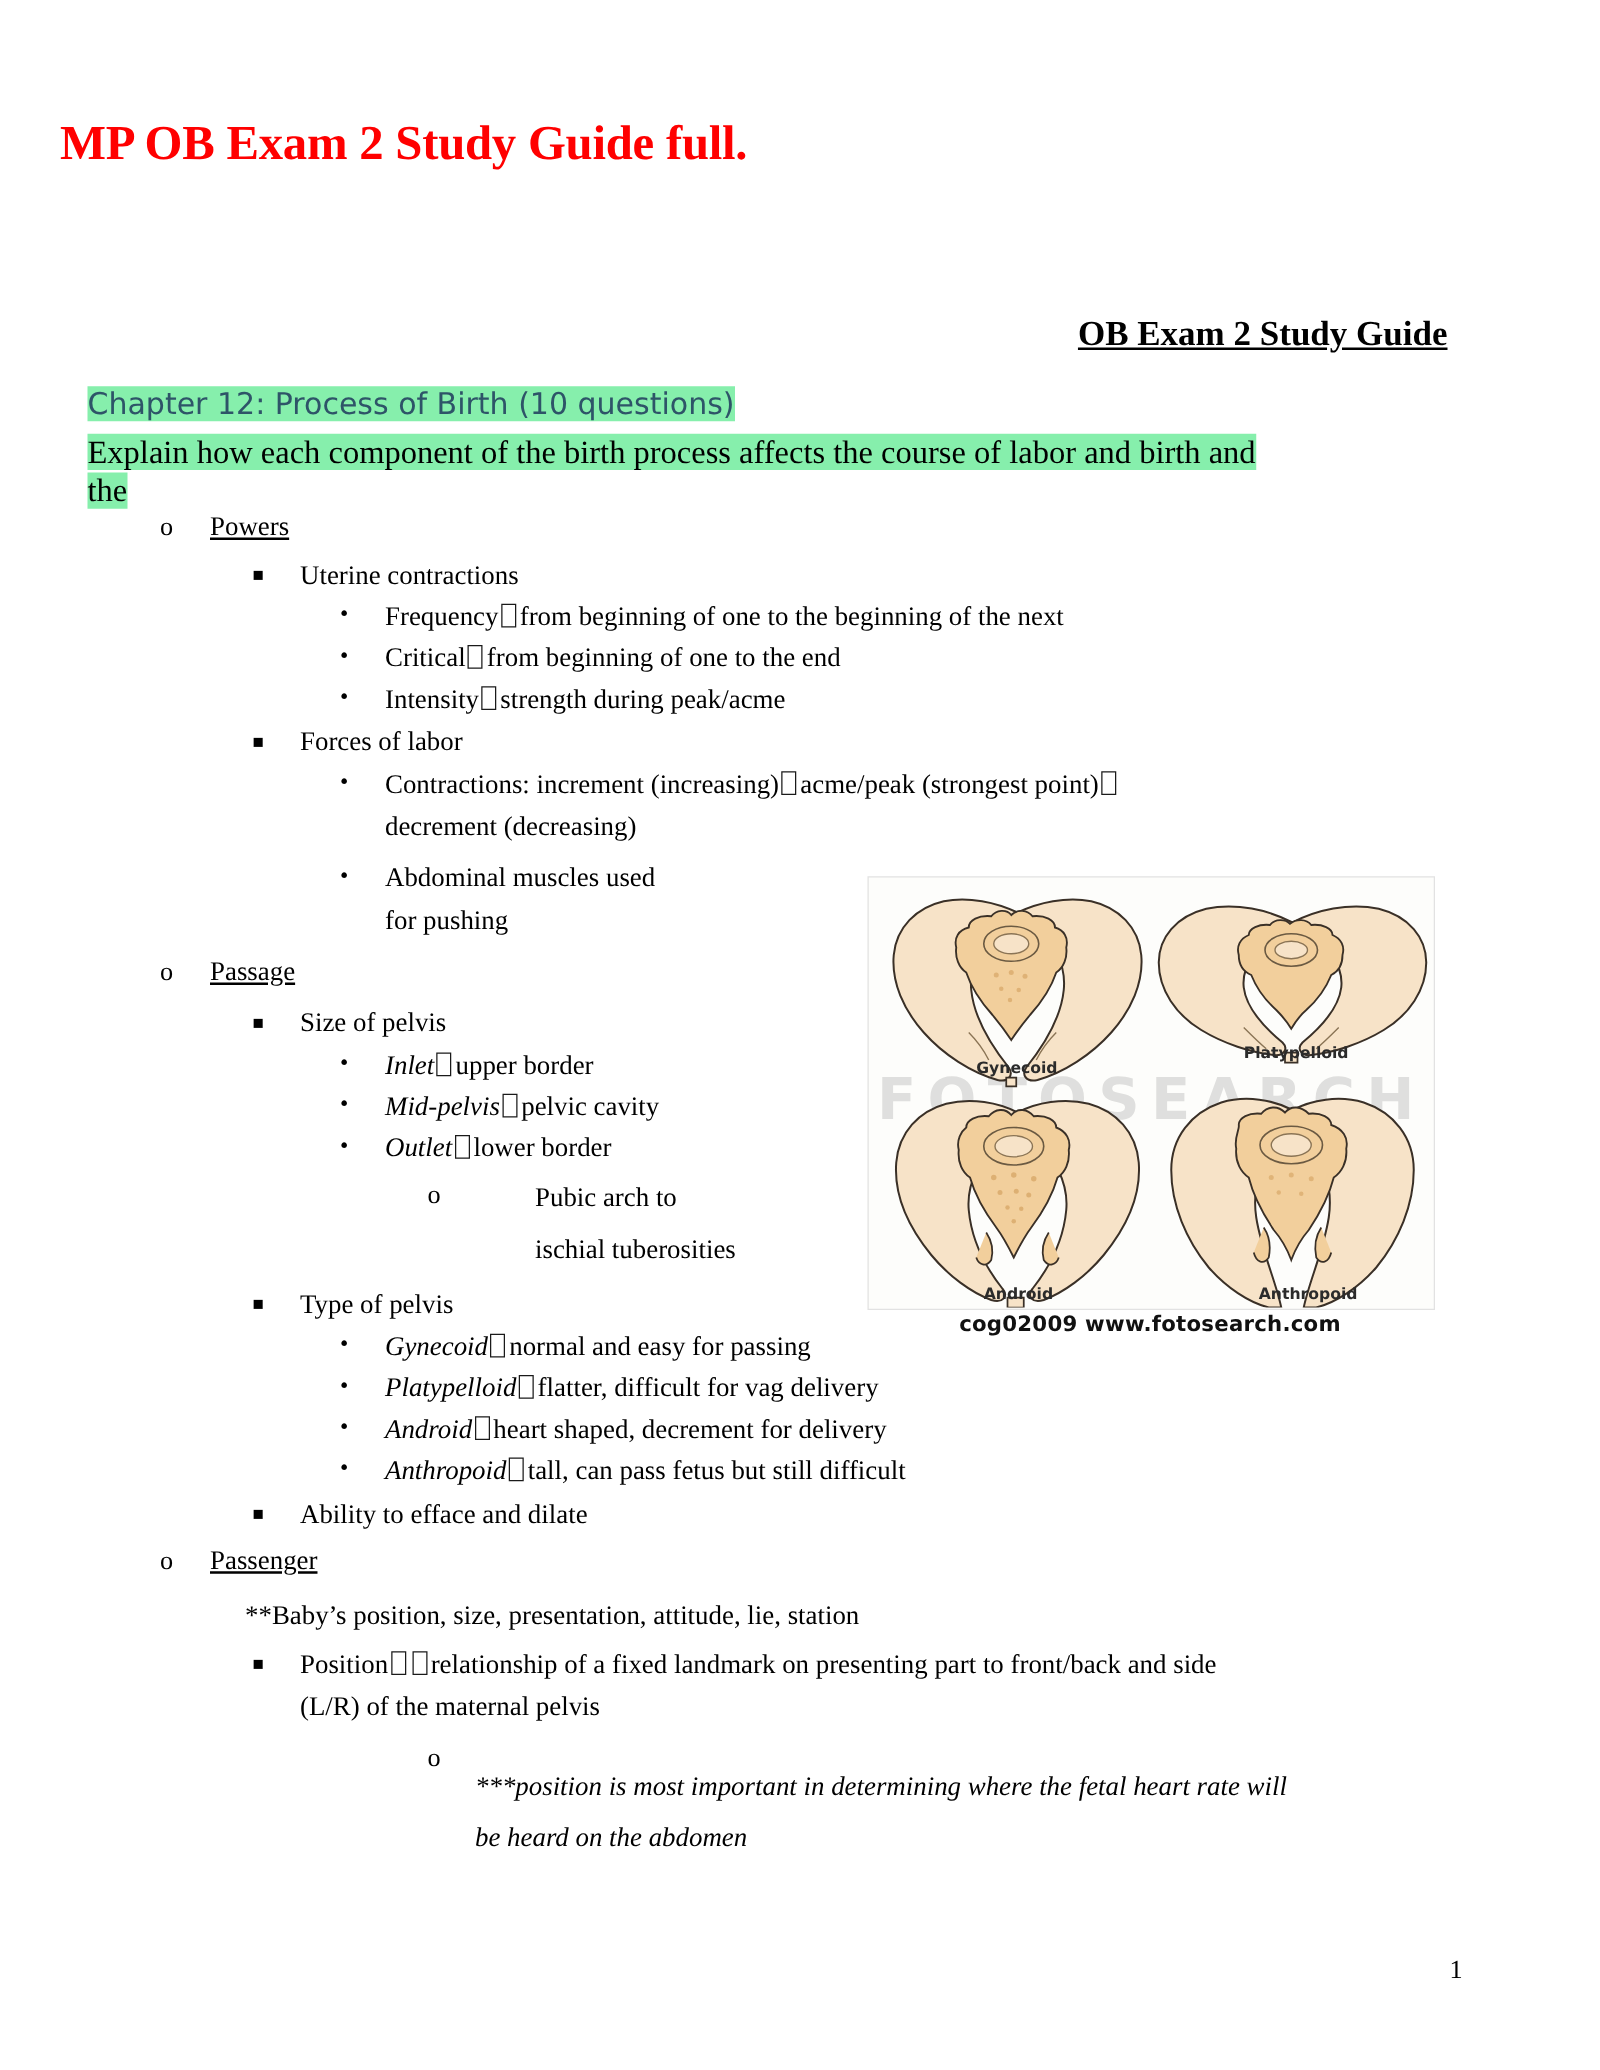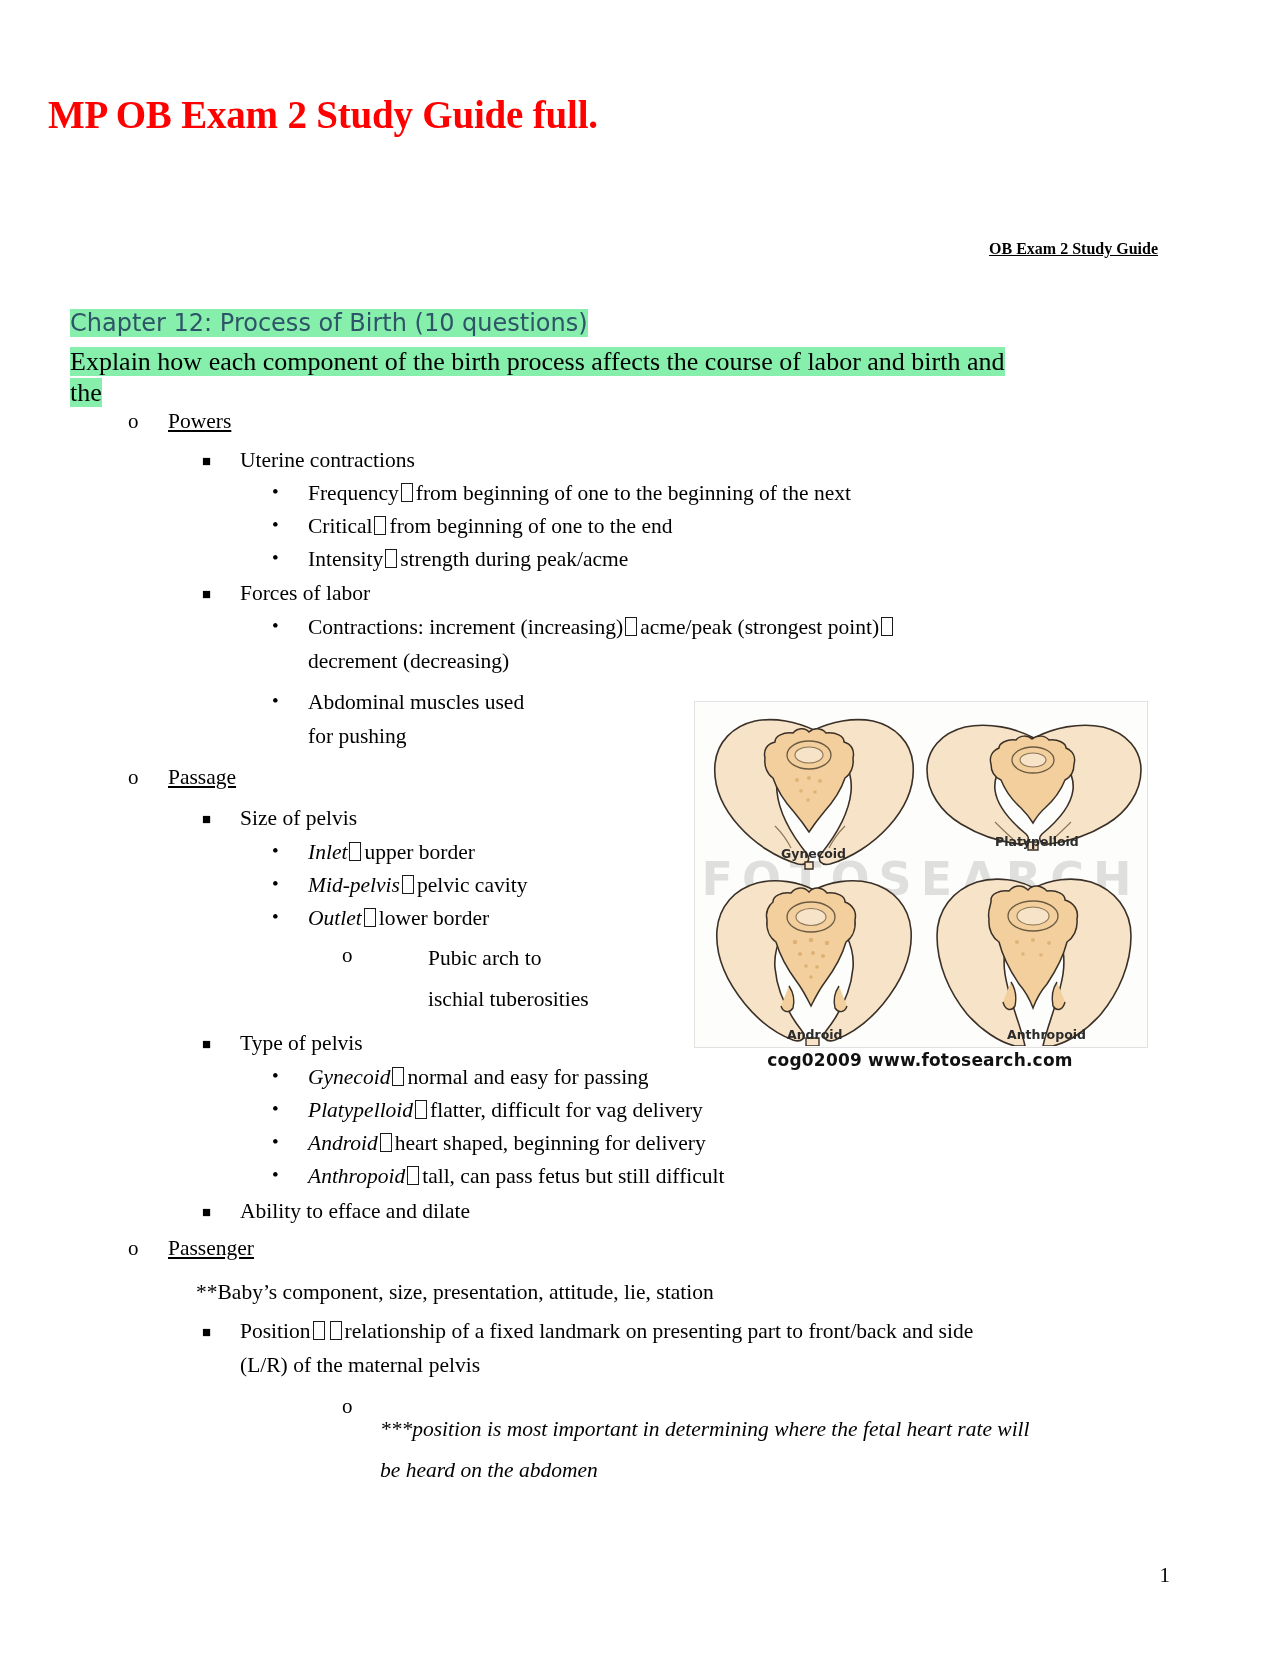--- a/index.html
+++ b/index.html
@@ -30,22 +30,22 @@
     font-weight: bold;
     color: #ff0000;
     letter-spacing: -0.2px;
     white-space: nowrap;
   }
 
   
   .doc-header {
     position: absolute;
     right: 122px;
-    top: 240px;
-    font-size: 16px;
+    top: 252px;
+    font-size: 28px;
     font-weight: bold;
     text-decoration: underline;
     white-space: nowrap;
   }
 
   
   .body-wrap {
     position: absolute;
     left: 0;
     top: 306px;
@@ -270,40 +270,40 @@
       <span class="txt"><span class="it">Gynecoid</span><span class="tofu"></span><span>normal and easy for passing</span></span>
     </div>
 
     <div class="row" style="left:272px; top:787px; width:520px;">
       <span class="marker lvl3">•</span>
       <span class="txt"><span class="it">Platypelloid</span><span class="tofu"></span><span>flatter, difficult for vag delivery</span></span>
     </div>
 
     <div class="row" style="left:272px; top:820px; width:520px;">
       <span class="marker lvl3">•</span>
-      <span class="txt"><span class="it">Android</span><span class="tofu"></span><span>heart shaped, beginning for delivery</span></span>
+      <span class="txt"><span class="it">Android</span><span class="tofu"></span><span>heart shaped, decrement for delivery</span></span>
     </div>
 
     <div class="row" style="left:272px; top:853px; width:560px;">
       <span class="marker lvl3">•</span>
       <span class="txt"><span class="it">Anthropoid</span><span class="tofu"></span><span>tall, can pass fetus but still difficult</span></span>
     </div>
 
     <div class="row" style="left:202px; top:888px; width:520px;">
       <span class="marker lvl2">■</span>
       <span class="txt">Ability to efface and dilate</span>
     </div>
 
     <div class="row" style="left:128px; top:925px; width:600px;">
       <span class="marker lvl1">o</span>
       <span class="txt u">Passenger</span>
     </div>
 
     <div class="row" style="left:196px; top:969px; width:700px;">
-      <span class="txt">**Baby’s component, size, presentation, attitude, lie, station</span>
+      <span class="txt">**Baby’s position, size, presentation, attitude, lie, station</span>
     </div>
 
     <div class="row" style="left:202px; top:1008px; width:930px;">
       <span class="marker lvl2">■</span>
       <span class="txt"><span>Position</span><span class="tofu"></span><span class="tofu"></span><span>relationship of a fixed landmark on presenting part to front/back and side</span><br><span>(L/R) of the maternal pelvis</span></span>
     </div>
 
     <div class="row" style="left:342px; top:1083px; width:800px;">
       <span class="marker lvl4">o</span>
       <span class="txt it" style="line-height:41px;"><span>***position is most important in determining where the fetal heart rate will</span><br><span>be heard on the abdomen</span></span>

